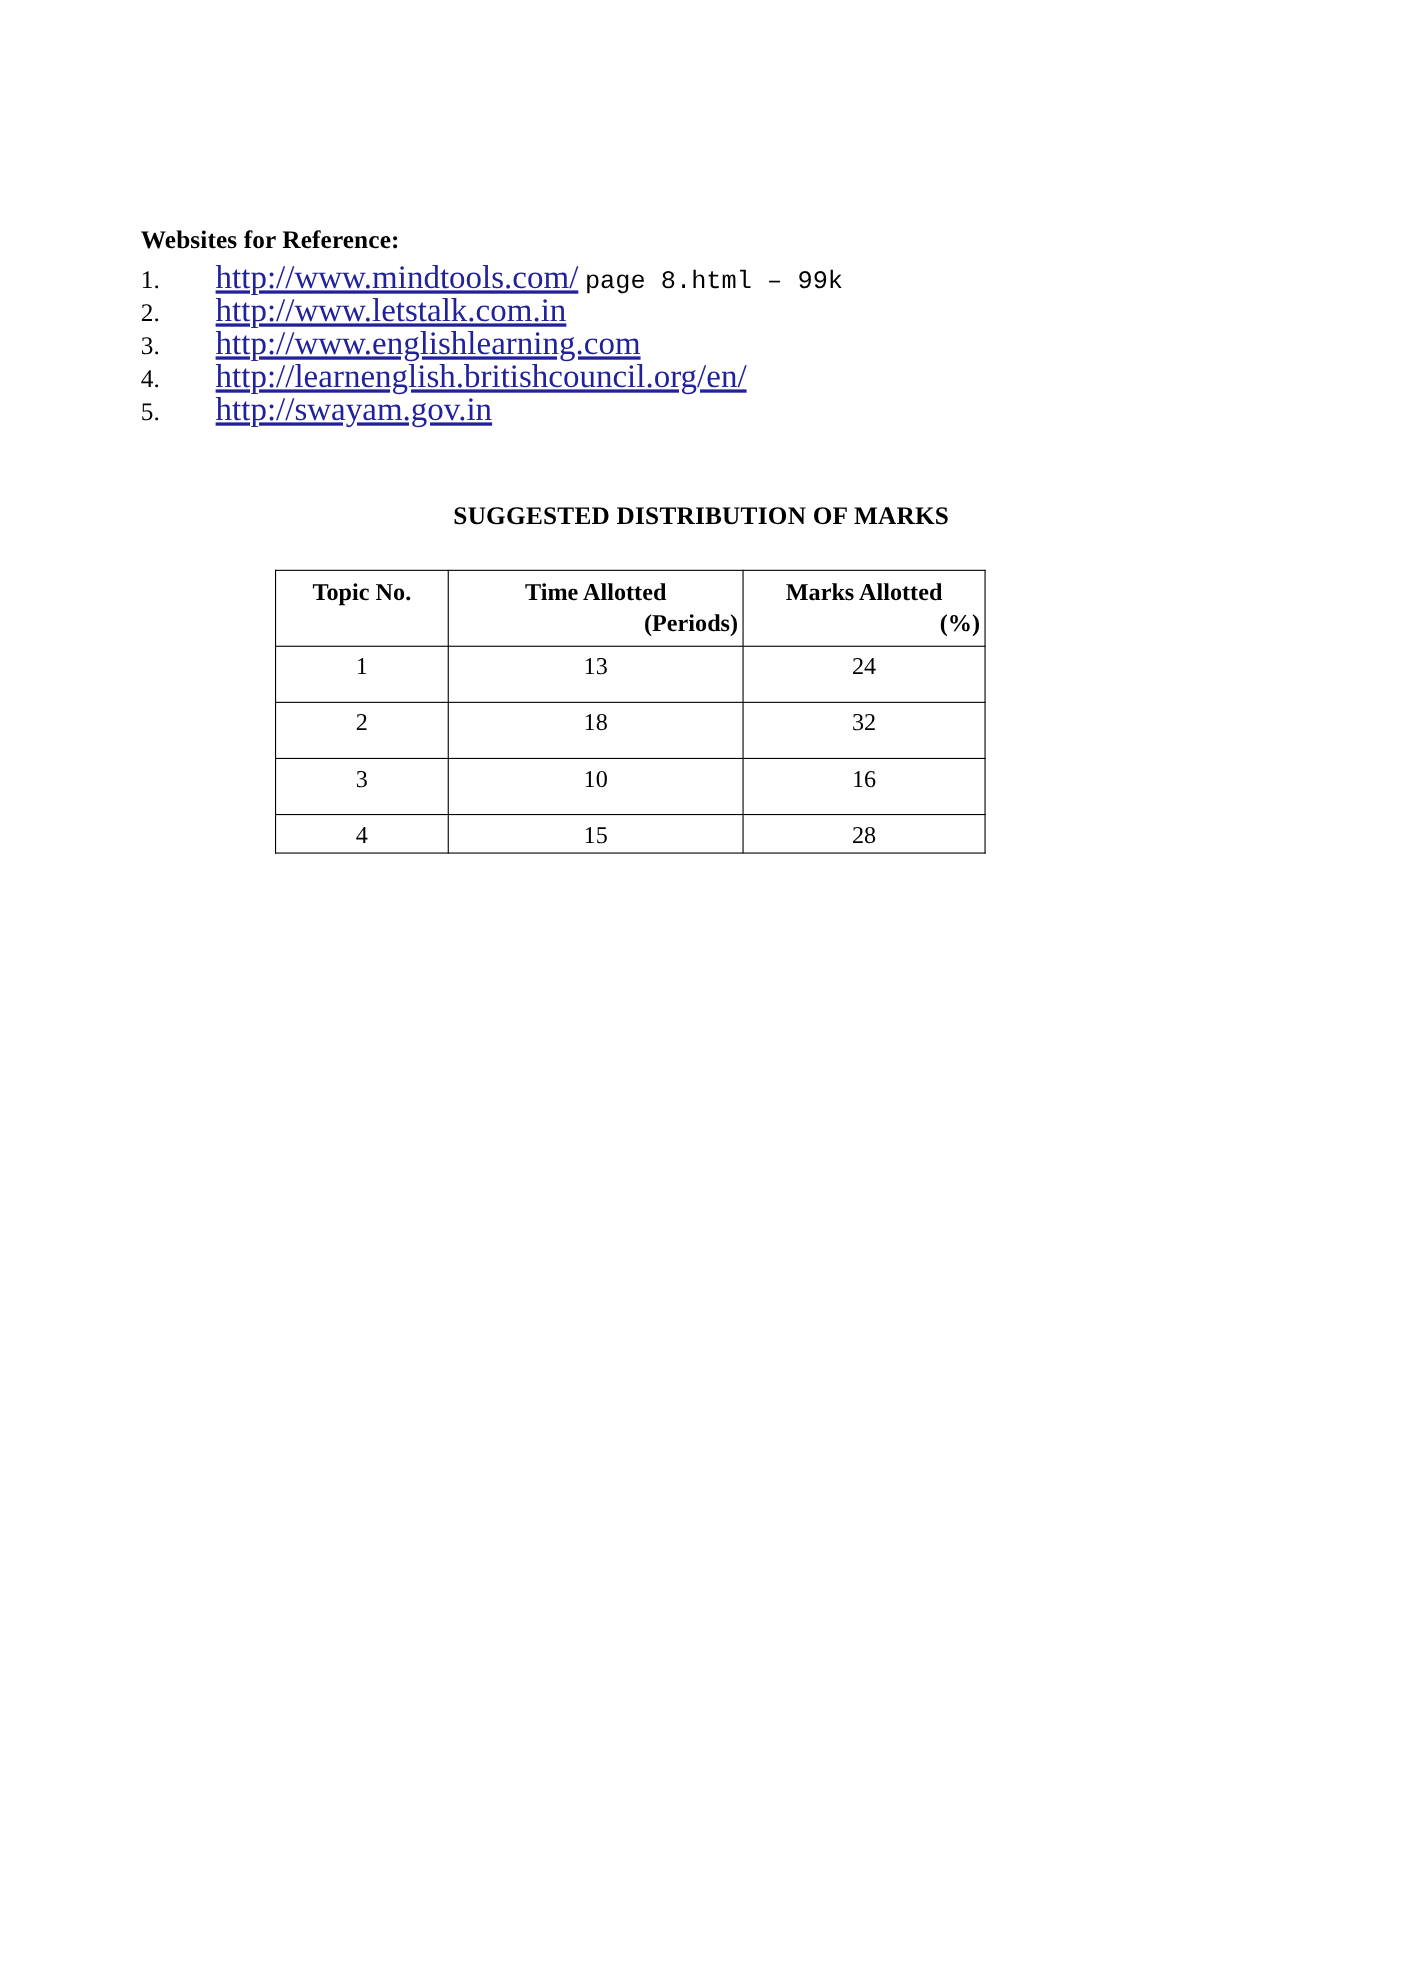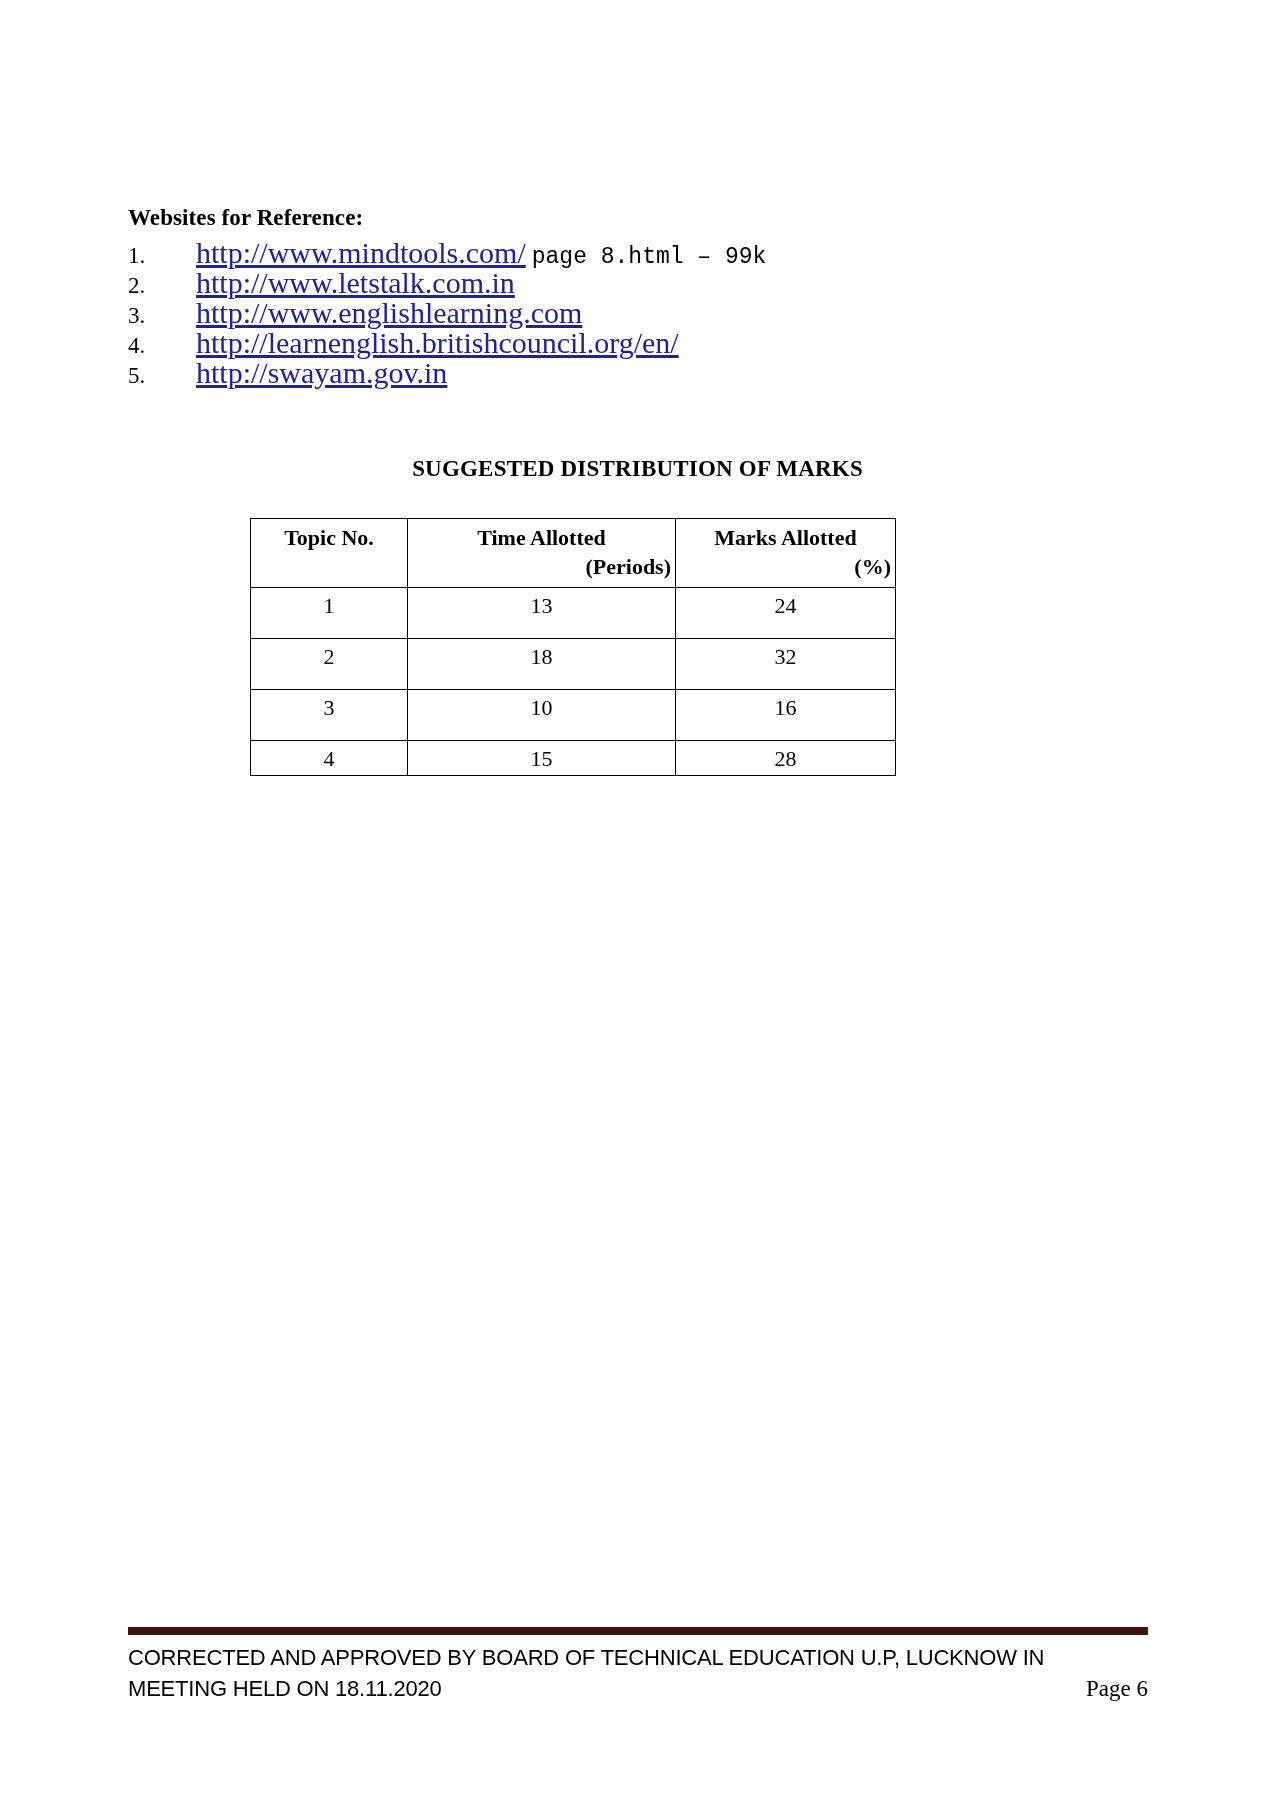--- a/index.html
+++ b/index.html
@@ -239,24 +239,14 @@
         </tr>
         <tr>
           <td>4</td>
           <td>15</td>
           <td>28</td>
         </tr>
       </tbody>
     </table>
   </div>
 
-  <div class="footer">
-    <div class="footer-rule"></div>
-    <div class="footer-text">
-      <div>CORRECTED AND APPROVED BY BOARD OF TECHNICAL EDUCATION U.P, LUCKNOW IN</div>
-      <div class="footer-line2">
-        <span>MEETING HELD ON 18.11.2020</span>
-        <span class="footer-page">Page 6</span>
-      </div>
-    </div>
-  </div>
 
 </div>
 
 </body></html>

